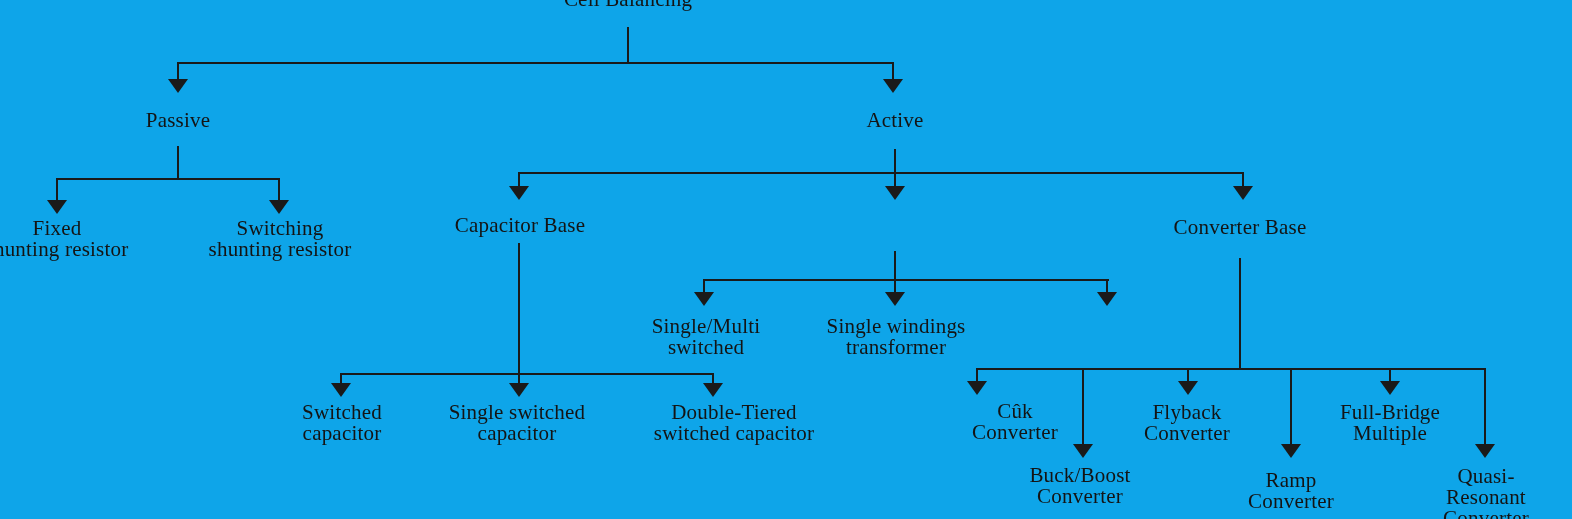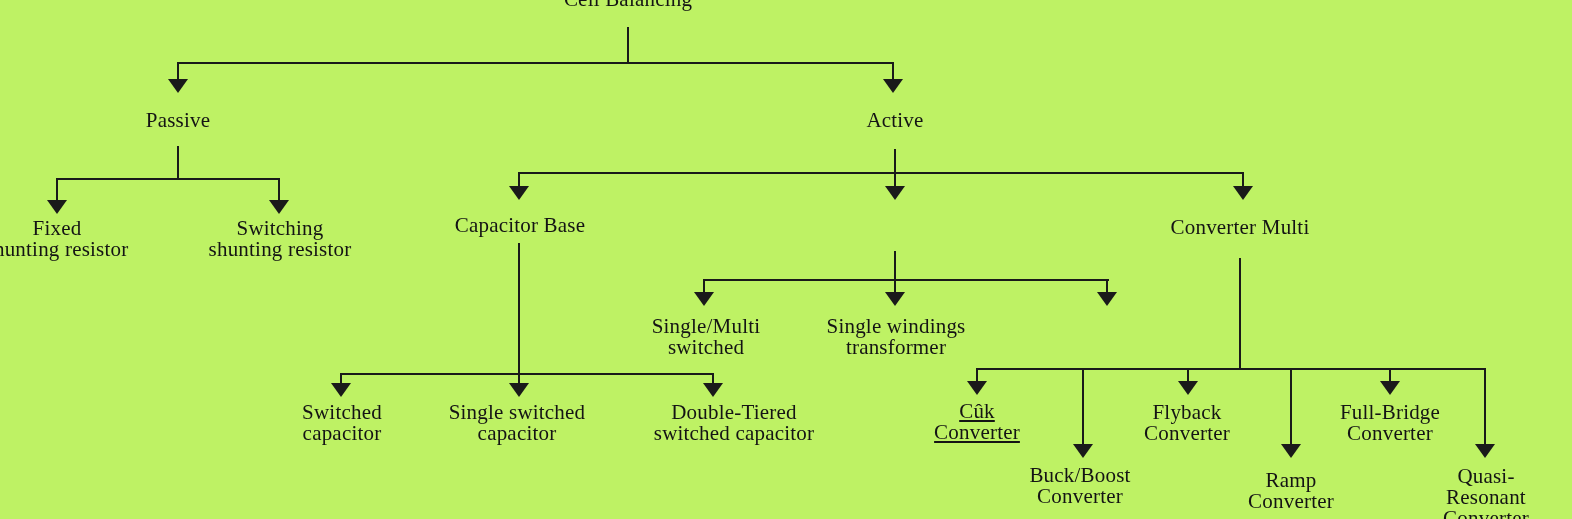--- a/index.html
+++ b/index.html
@@ -1,21 +1,21 @@
 <!DOCTYPE html>
 <html><head>
 <meta charset="utf-8">
 <style>
   html, body { margin: 0; padding: 0; background: #ffffff; }
   .canvas {
     position: relative;
     width: 1572px;
     height: 519px;
     overflow: hidden;
-    background: #bef264;
+    background: #0ea5e9;
     font-family: "Liberation Serif", serif;
   }
   .node {
     position: absolute;
     transform: translateX(-50%);
     text-align: center;
     white-space: pre-line;
     font-size: 21px;
     line-height: 21px;
     color: #141414;
@@ -40,44 +40,44 @@
 
   <div class="node" style="left:178px; top:110px;">Passive</div>
   <div class="node" style="left:895px; top:110px;">Active</div>
 
   <div class="node" style="left:57px;  top:218px;">Fixed
 shunting resistor</div>
   <div class="node" style="left:280px; top:218px;">Switching
 shunting resistor</div>
 
   <div class="node" style="left:520px;  top:215px;text-align:center;">Capacitor Base</div>
-  <div class="node" style="left:1240px; top:217px;">Converter Multi</div>
+  <div class="node" style="left:1240px; top:217px;">Converter Base</div>
 
   <div class="node" style="left:342px; top:402px;">Switched
 capacitor</div>
   <div class="node" style="left:517px; top:402px;">Single switched
 capacitor</div>
   <div class="node" style="left:734px; top:402px;">Double-Tiered
 switched capacitor</div>
 
   <div class="node" style="left:706px;  top:316px;">Single/Multi
 switched</div>
   <div class="node" style="left:896px;  top:316px;">Single windings
 transformer</div>
 
-  <div class="node" style="left:977px;  top:401px;text-decoration:underline;">Cûk
+  <div class="node" style="left:1015px;  top:401px;">Cûk
 Converter</div>
   <div class="node" style="left:1080px; top:465px;">Buck/Boost
 Converter</div>
   <div class="node" style="left:1187px; top:402px;">Flyback
 Converter</div>
   <div class="node" style="left:1291px; top:470px;">Ramp
 Converter</div>
   <div class="node" style="left:1390px; top:402px;">Full-Bridge
-Converter</div>
+Multiple</div>
   <div class="node" style="left:1486px; top:466px;">Quasi-Resonant
 Converter</div>
 
   <div class="vline" style="left:627px; top:27px; height:36px;"></div>
   <div class="hline" style="left:177px; top:62px; width:717px;"></div>
   <div class="vline" style="left:177px; top:62px; height:19px;"></div>
   <div class="ahead" style="left:168px; top:79px;"></div>
   <div class="vline" style="left:892px; top:62px; height:19px;"></div>
   <div class="ahead" style="left:883px; top:79px;"></div>
 

